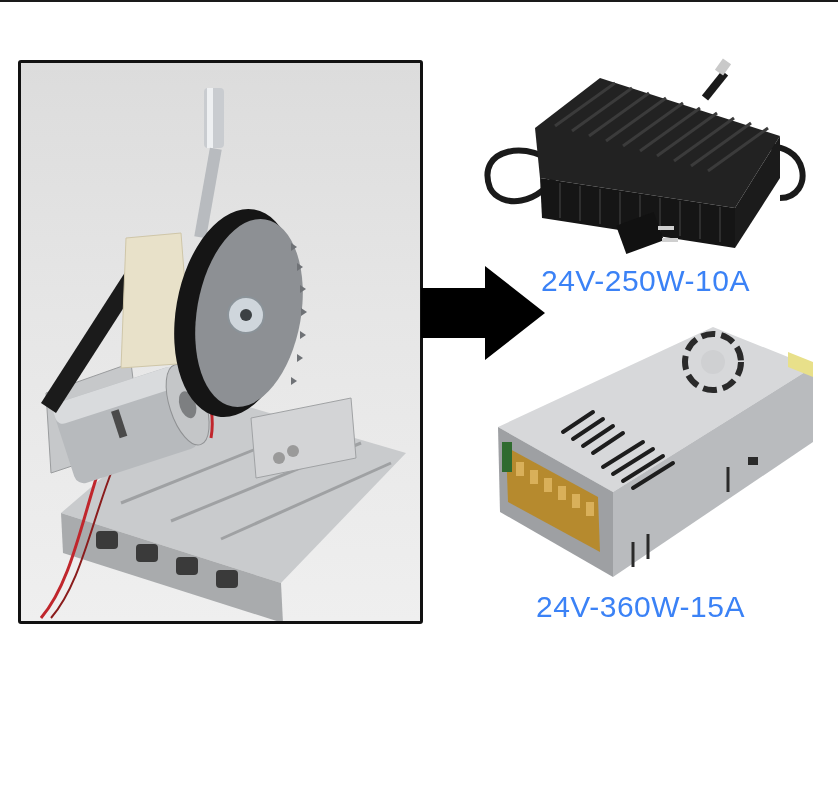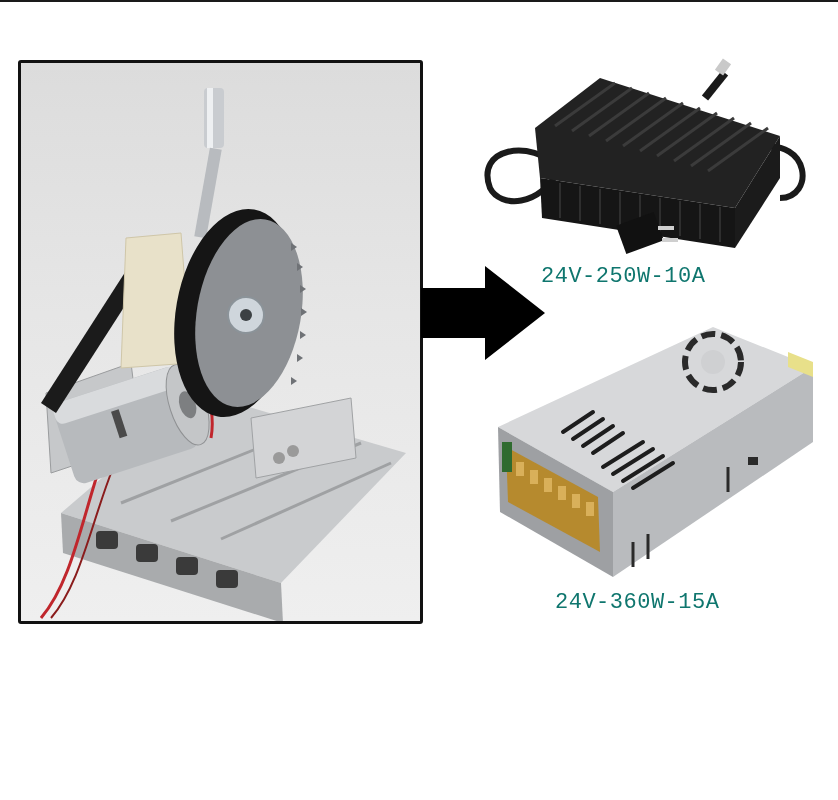--- a/index.html
+++ b/index.html
@@ -14,22 +14,22 @@
     background: linear-gradient(180deg, #dcdcdc 0%, #e6e6e6 45%, #efefef 100%);
   }
   .photo-frame svg { position: absolute; left: 0; top: 0; }
 
   .arrow { position: absolute; left: 421px; top: 266px; }
 
   .product { position: absolute; }
   .product svg { display: block; }
 
   .spec-label {
-    position: absolute; font-size: 22px; color: #0f766e; letter-spacing: 0.5px;
-    font-family: Liberation Mono, monospace; white-space: nowrap;
+    position: absolute; font-size: 30px; color: #3b82f6; letter-spacing: 0.5px;
+    font-family: Liberation Sans, sans-serif; white-space: nowrap;
   }
 </style>
 </head>
 <body>
 
 <div class="top-rule"></div>
 
 <div class="photo-frame">
   <svg width="399" height="558" viewBox="0 0 399 558">
 
@@ -173,13 +173,13 @@
     <rect x="14" y="120" width="10" height="30" fill="#2f6b2f"></rect>
 
     <g stroke="#2a2a2a" stroke-width="3">
       <line x1="145" y1="220" x2="145" y2="245"></line>
       <line x1="160" y1="212" x2="160" y2="237"></line>
       <line x1="240" y1="145" x2="240" y2="170"></line>
     </g>
     <rect x="260" y="135" width="10" height="8" fill="#2a2a2a"></rect>
   </svg>
 </div>
-<div class="spec-label" style="left:555px; top:590px;">24V-360W-15A</div>
+<div class="spec-label" style="left:536px; top:590px;">24V-360W-15A</div>
 
 </body></html>

